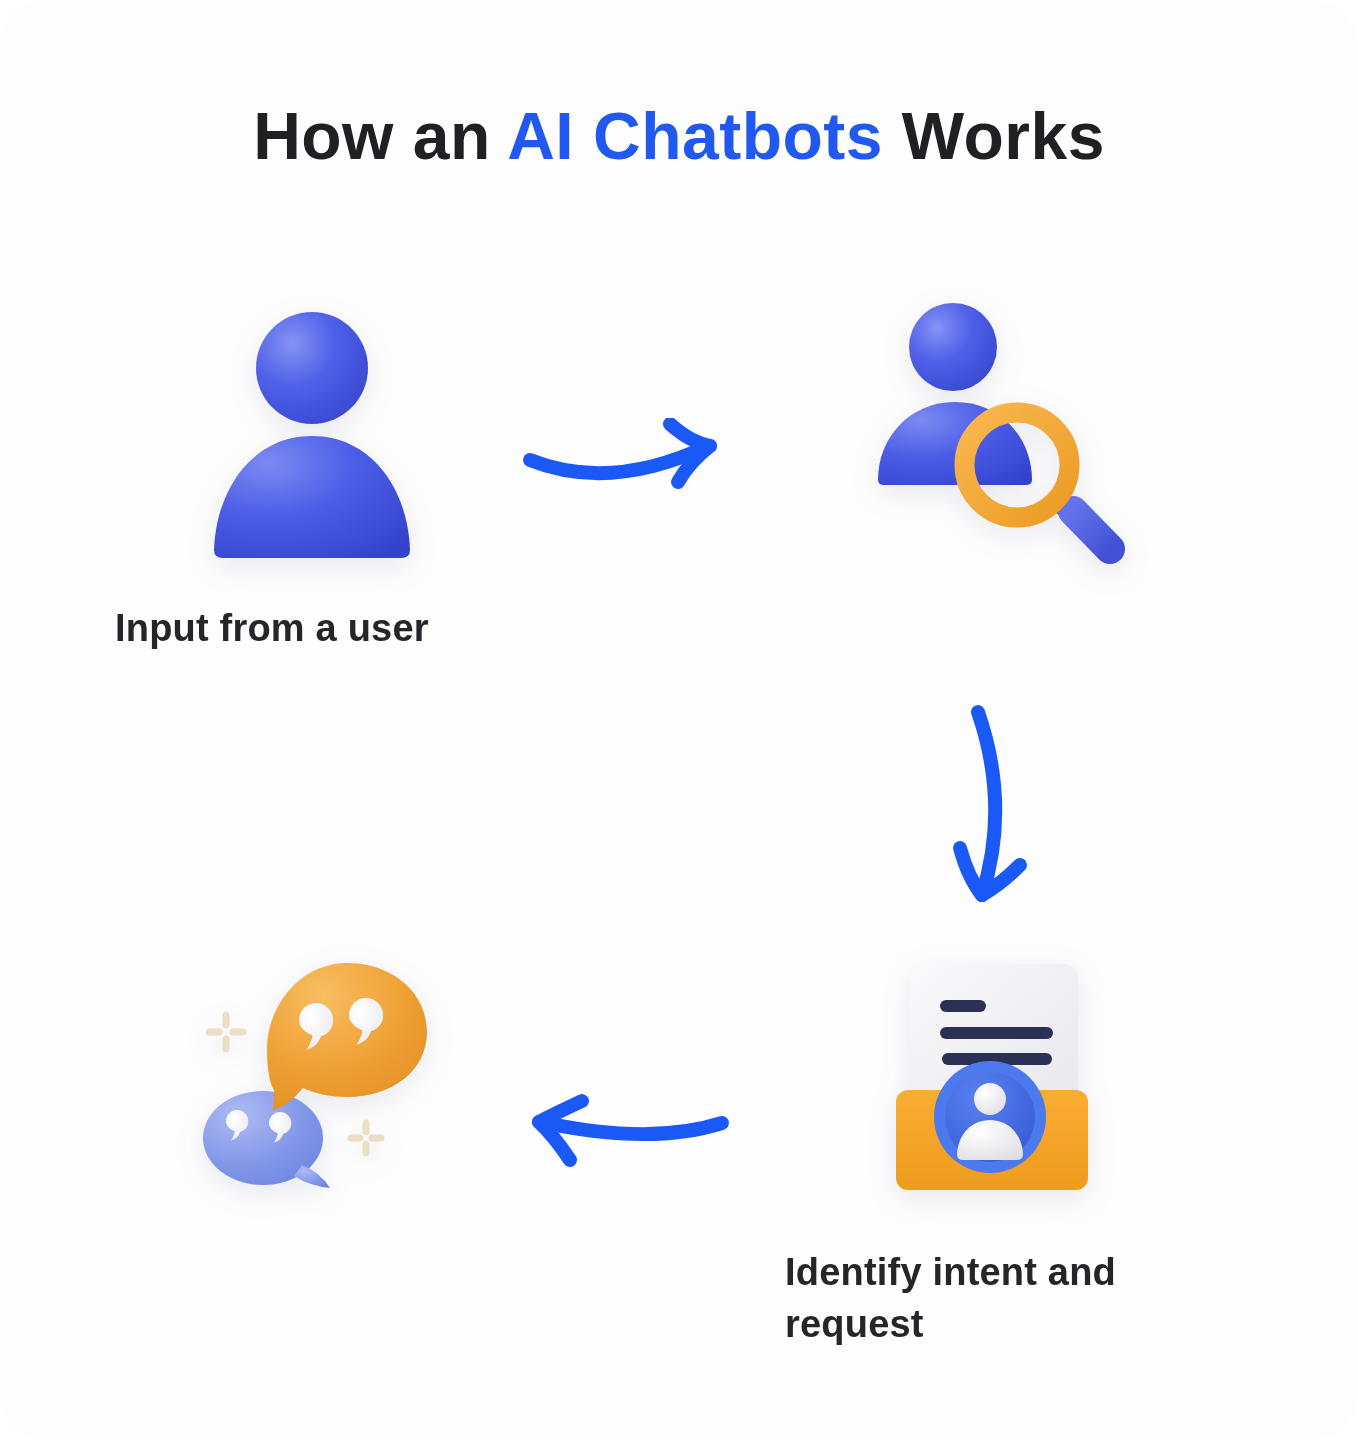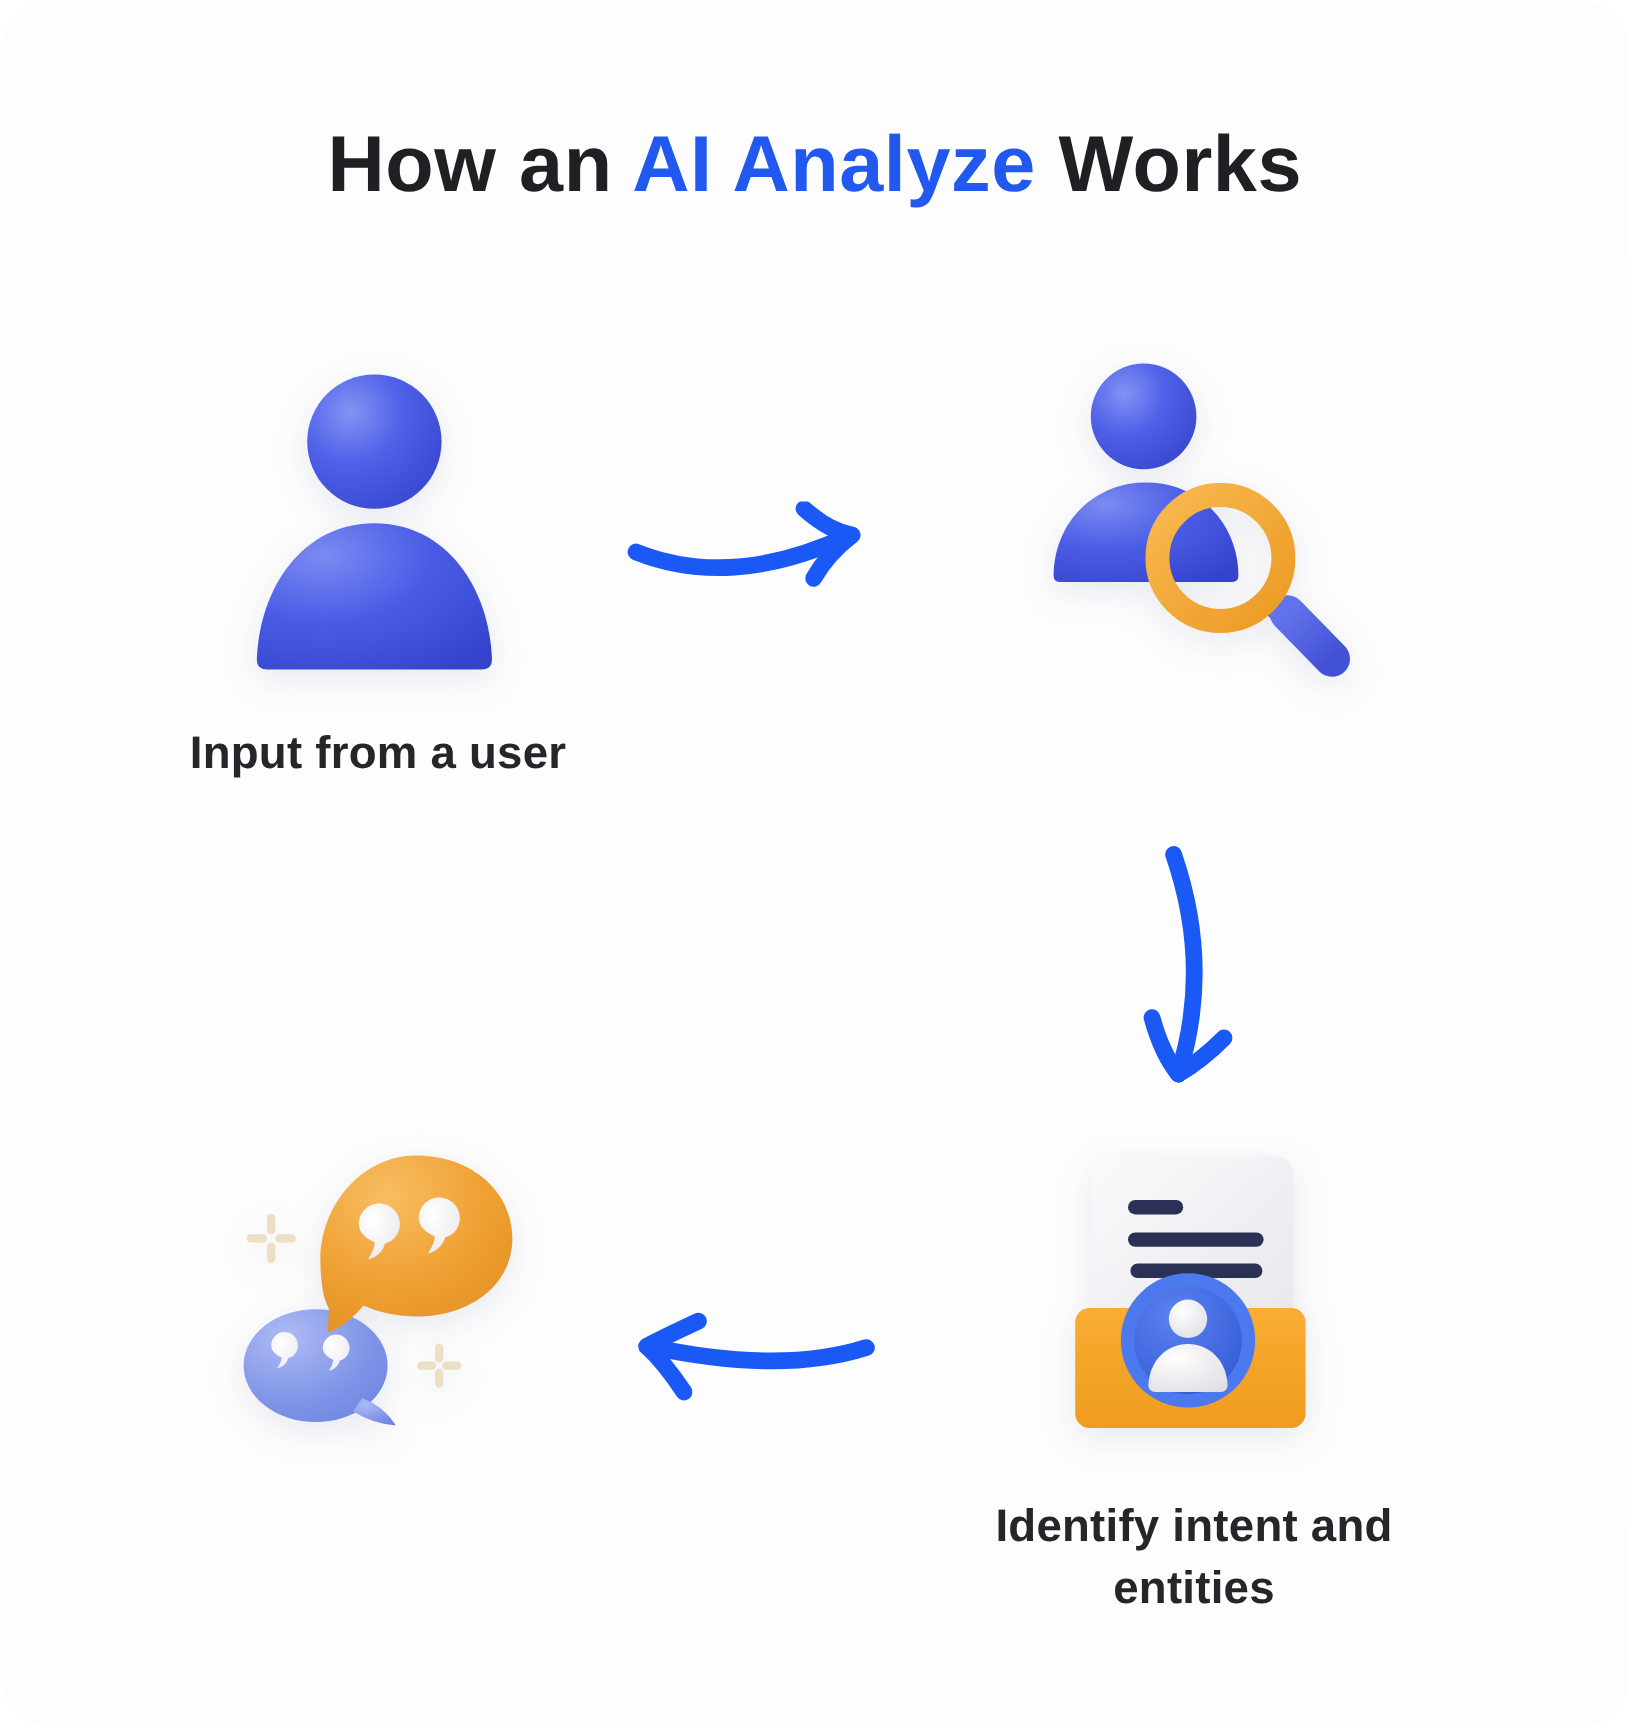--- a/index.html
+++ b/index.html
@@ -9,31 +9,31 @@
     font-family:"Liberation Sans","DejaVu Sans",sans-serif;
   }
   .title{
     position:absolute;left:0;top:98px;width:100%;
     text-align:center;font-size:66px;font-weight:700;
     letter-spacing:0.5px;color:#202024;margin:0;
   }
   .title .accent{color:#2158ef;}
   .step-label{
     position:absolute;font-size:38px;font-weight:700;
-    color:#26262a;text-align:center;line-height:1.38;letter-spacing:0.2px;
+    color:#26262a;text-align:left;line-height:1.38;letter-spacing:0.2px;
   }
   .icon-svg{position:absolute;filter:drop-shadow(0 8px 14px rgba(45,55,120,0.10));}
   .arrow-svg{position:absolute;}
 </style>
 </head>
 <body>
 
 <div class="canvas">
 
-  <h1 class="title"><span>How an </span><span class="accent">AI Analyze</span><span> Works</span></h1>
+  <h1 class="title"><span>How an </span><span class="accent">AI Chatbots</span><span> Works</span></h1>
 
   <svg class="icon-svg" style="left:212px;top:310px" width="200" height="252" viewBox="0 0 200 252">
     <defs>
       <radialGradient id="headG1" cx="32%" cy="28%" r="85%">
         <stop offset="0%" stop-color="#8592f4"></stop>
           <stop offset="45%" stop-color="#4f61e8"></stop>
           <stop offset="100%" stop-color="#3646ce"></stop>
       </radialGradient>
       <radialGradient id="bodyG1" cx="28%" cy="22%" r="95%">
         <stop offset="0%" stop-color="#7c8af2"></stop>
@@ -108,21 +108,21 @@
     <rect x="30" y="14" width="168" height="180" rx="14" fill="url(#docG)"></rect>
     <rect x="60" y="50" width="46" height="12" rx="6" fill="#2b3154"></rect>
     <rect x="60" y="77" width="113" height="12" rx="6" fill="#2b3154"></rect>
     <rect x="62" y="103" width="110" height="12" rx="6" fill="#2b3154"></rect>
     <rect x="16" y="140" width="192" height="100" rx="12" fill="url(#folderG)"></rect>
     <circle cx="110" cy="167" r="56" fill="#4c79ee"></circle>
     <circle cx="110" cy="167" r="45" fill="url(#badgeInG)"></circle>
     <circle cx="110" cy="149" r="16" fill="url(#personWG)"></circle>
     <path d="M110 170 C 128 170 142 184 143 204 Q143 210 137 210 L83 210 Q77 210 77 204 C 78 184 92 170 110 170 Z" fill="url(#personWG)"></path>
   </svg>
-  <div class="step-label" style="left:785px;top:1246px;width:420px">Identify intent and entities</div>
+  <div class="step-label" style="left:785px;top:1246px;width:420px">Identify intent and request</div>
 
   <svg class="arrow-svg" style="left:515px;top:1080px" width="230" height="110" viewBox="0 0 230 110" fill="none" stroke="#1b59f7" stroke-width="14" stroke-linecap="round" stroke-linejoin="round">
     <path d="M207 43 C 160 58 100 58 26 42"></path>
     <path d="M67 21 C 50 29 37 35 24 42"></path>
     <path d="M55 80 C 45 65 35 52 24 42"></path>
   </svg>
 
   <svg class="icon-svg" style="left:190px;top:950px" width="270" height="260" viewBox="0 0 270 260">
     <defs>
       <radialGradient id="bubOr" cx="35%" cy="22%" r="95%">

